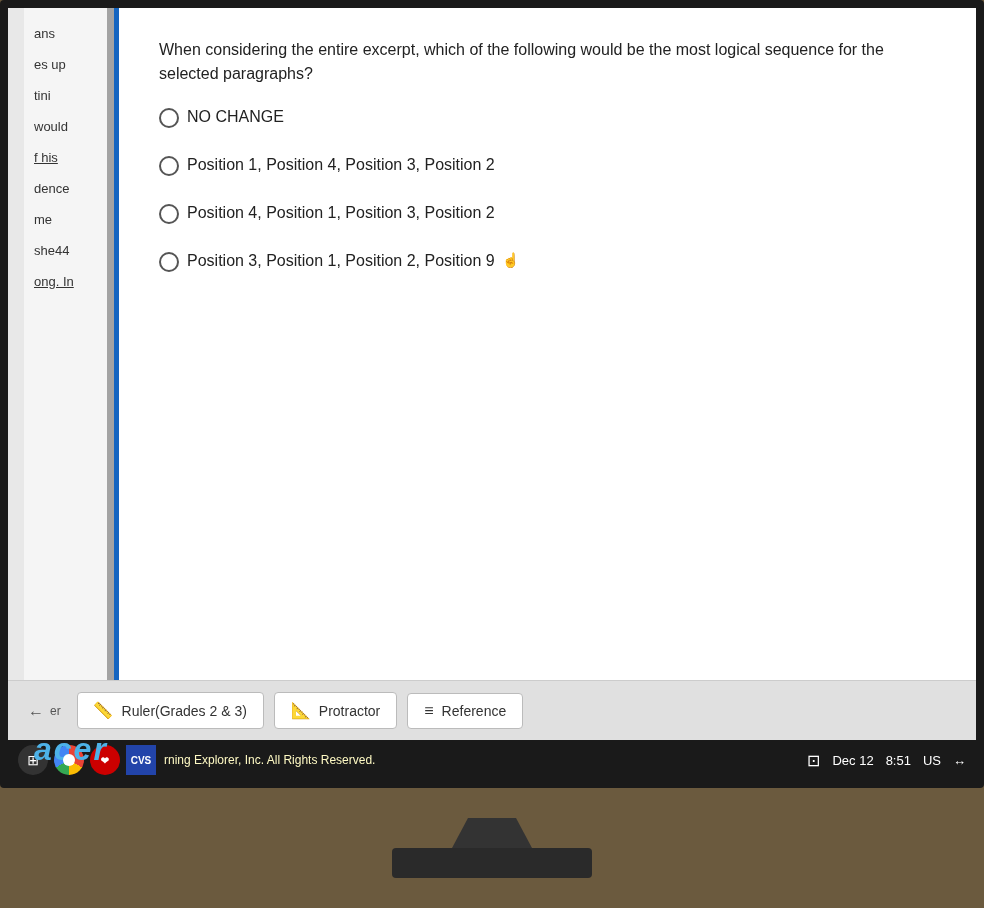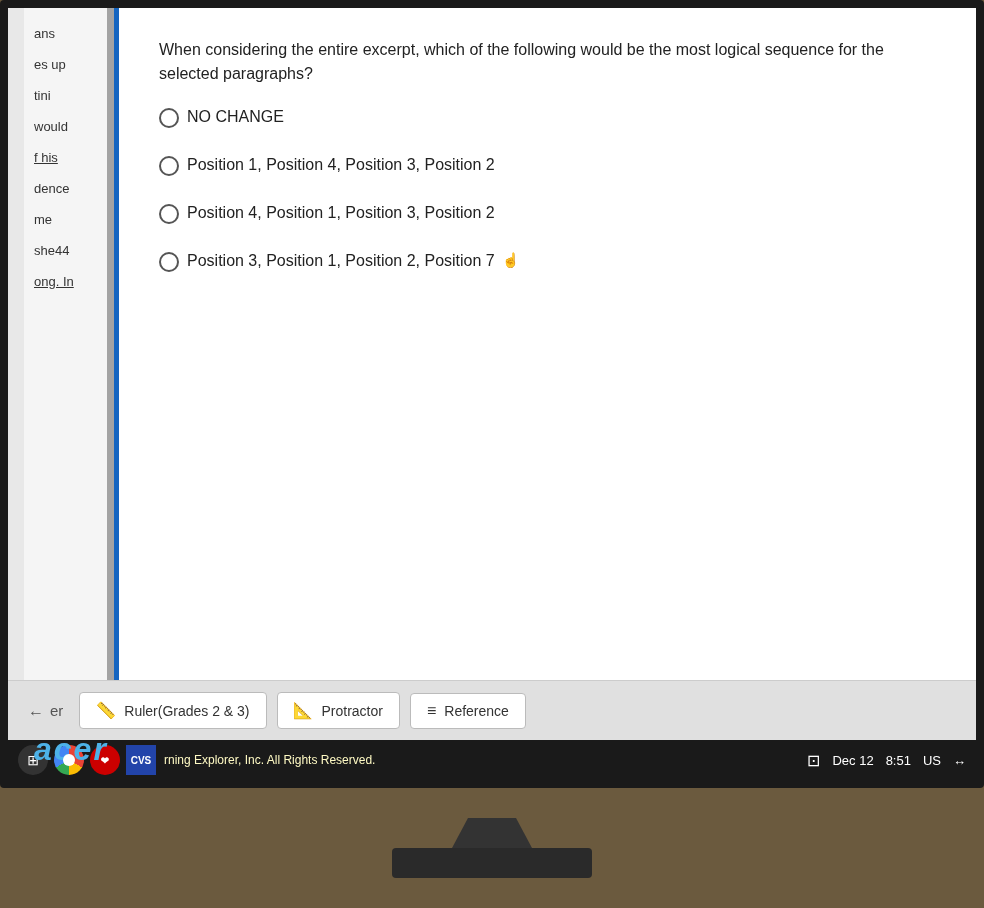--- a/index.html
+++ b/index.html
@@ -303,32 +303,32 @@
               <span class="answer-label">Position 1, Position 4, Position 3, Position 2</span>
             </div>
 
             <div class="answer-choice">
               <div class="radio-circle"></div>
               <span class="answer-label">Position 4, Position 1, Position 3, Position 2</span>
             </div>
 
             <div class="answer-choice">
               <div class="radio-circle"></div>
-              <span class="answer-label">Position 3, Position 1, Position 2, Position 7</span>
+              <span class="answer-label">Position 3, Position 1, Position 2, Position 9</span>
               <span class="cursor-hand">☝</span>
             </div>
 
           </div>
         </div>
       </div>
 
       <div class="toolbar">
         <div style="display:flex;align-items:center;gap:6px;font-size:13px;color:#555;margin-right:6px;">
           <span style="font-size:16px;">←</span>
-          <span style="font-size:15px;color:#555;">er</span>
+          <span style="font-size:12px;color:#555;">er</span>
         </div>
 
         <button class="toolbar-btn">
           <span class="btn-icon">📏</span>
           <span>Ruler(Grades 2 &amp; 3)</span>
         </button>
 
         <button class="toolbar-btn">
           <span class="btn-icon">📐</span>
           <span>Protractor</span>

